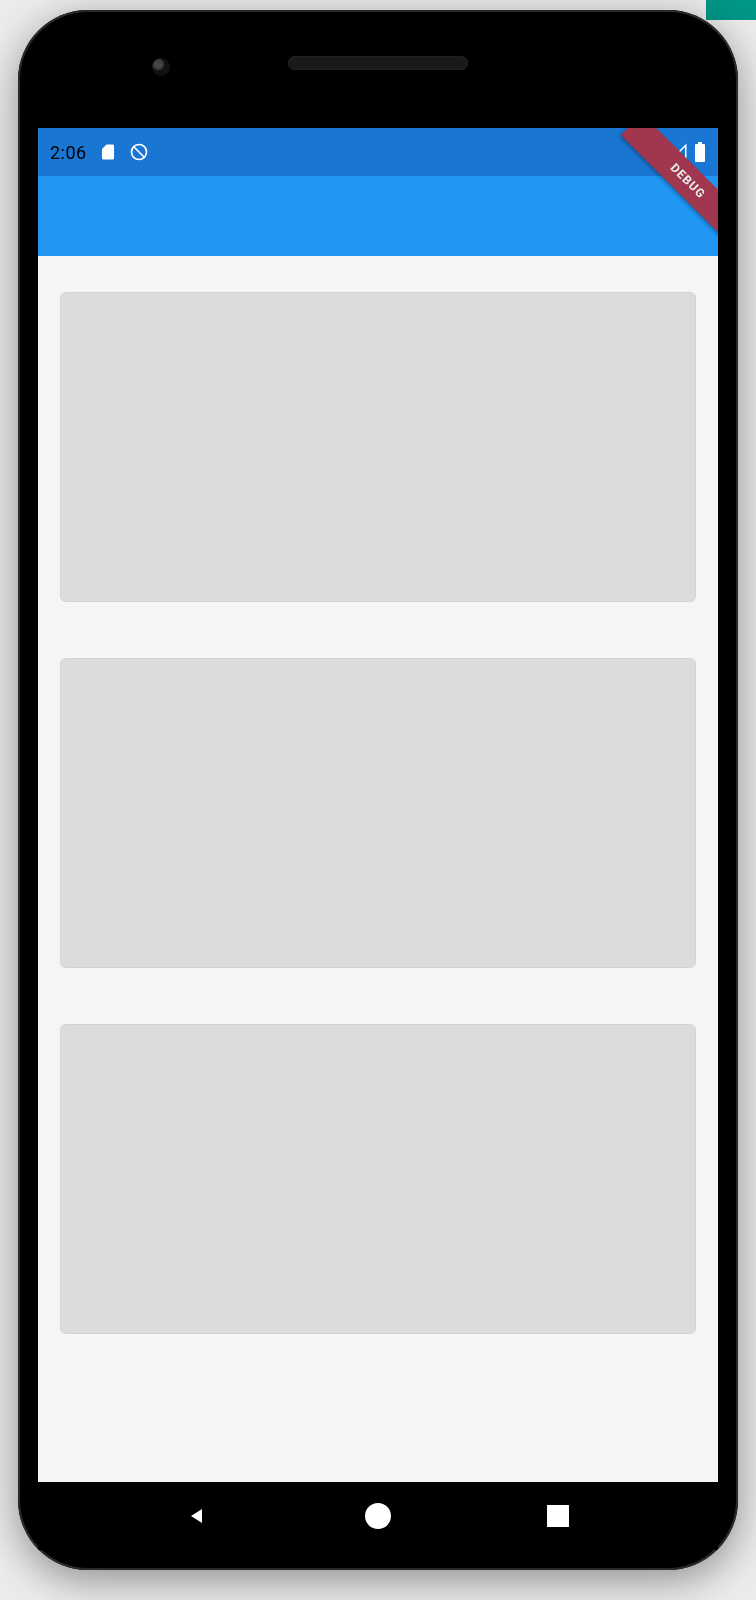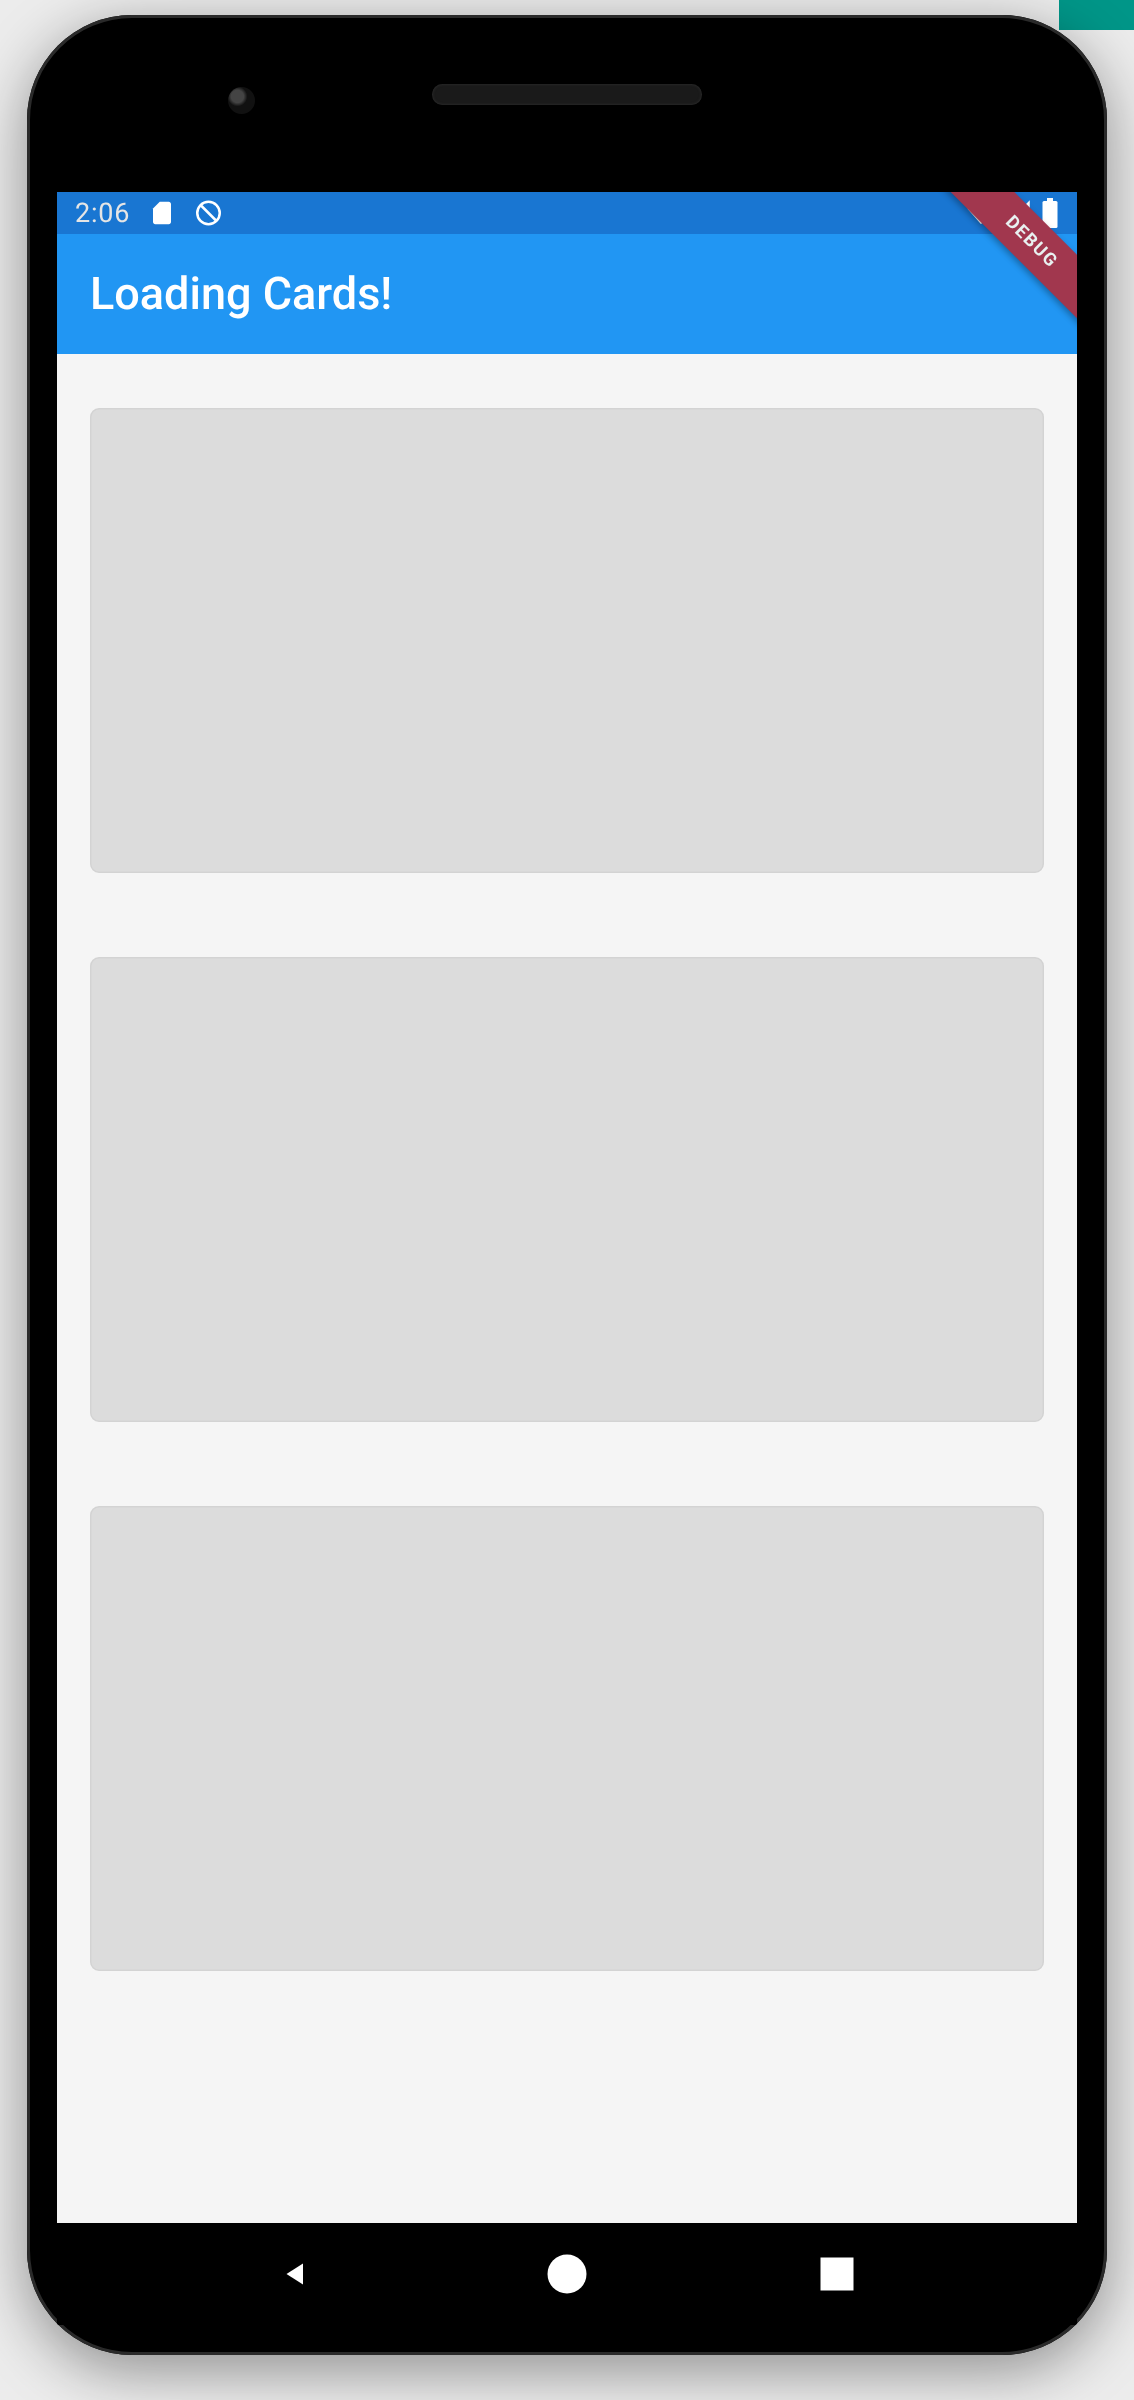--- a/index.html
+++ b/index.html
@@ -57,23 +57,23 @@
     position: absolute;
     top: 118px;
     left: 20px;
     right: 20px;
     bottom: 88px;
     background: #f5f5f5;
     overflow: hidden;
   }
   
   .statusbar {
-    height: 28px;
+    height: 48px;
     background: #1976d2;
-    color: #e5e5e5;
+    color: #000000;
     display: flex;
     align-items: center;
     justify-content: space-between;
     padding: 0 12px;
     font-size: 18px;
     letter-spacing: .5px;
   }
   .status-left { display: flex; align-items: center; gap: 12px; }
   .status-right { display: flex; align-items: center; gap: 6px; }
   .ic { display: inline-flex; align-items: center; justify-content: center; }
@@ -197,21 +197,20 @@
         <span class="ic">
           <svg width="12" height="20" viewBox="0 0 12 20" fill="#fff">
               <rect x="1" y="2" width="10" height="18" rx="1"></rect>
               <rect x="4" y="0" width="4" height="2"></rect>
             </svg>
         </span>
       </div>
     </div>
 
     <div class="appbar">
-      <span>Loading Cards!</span>
       <div class="debug-banner">
         <span>DEBUG</span>
       </div>
     </div>
 
     <div class="content">
       <div class="card"></div>
       <div class="card"></div>
       <div class="card"></div>
     </div>

